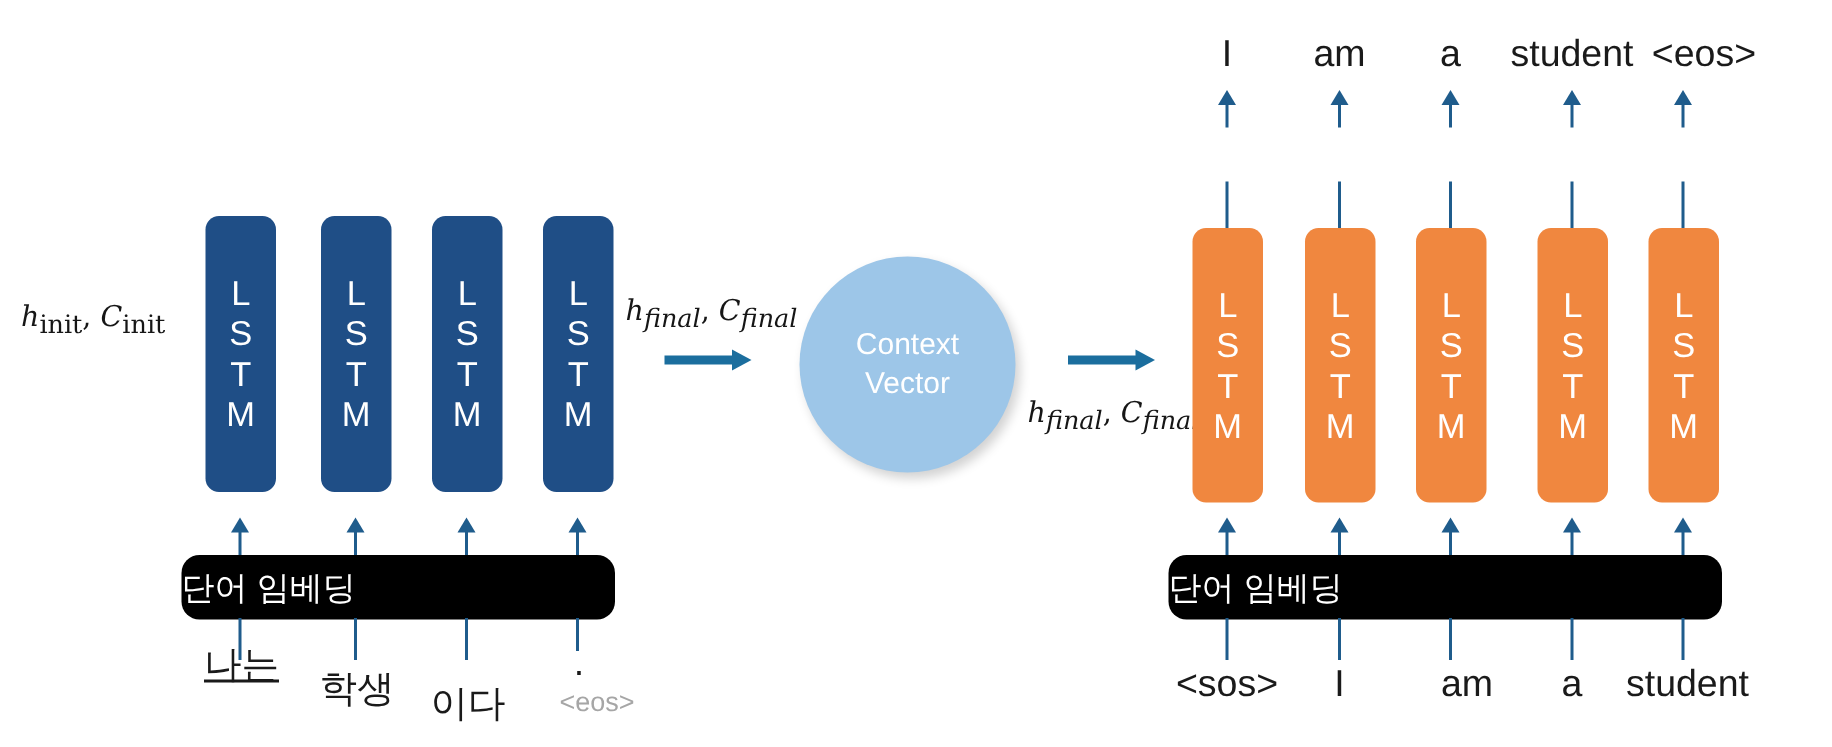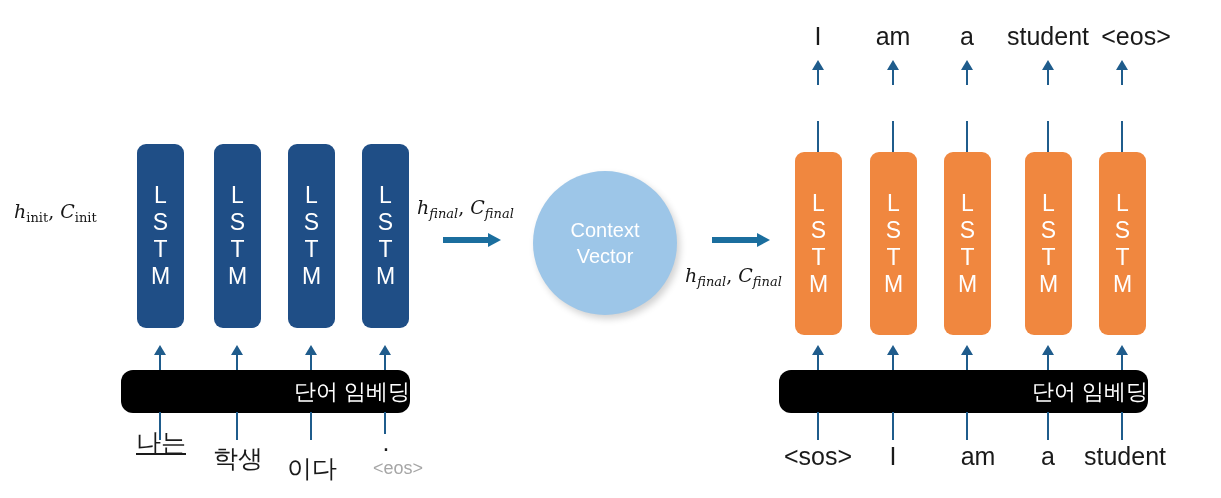--- a/index.html
+++ b/index.html
@@ -40,21 +40,21 @@
   }
 
   
   .embed-bar{
     position:absolute;
     background:#000000;
     border-radius:12px;
     color:#ffffff;
     display:flex;
     align-items:center;
-    justify-content:flex-end;
+    justify-content:flex-start;
     font-size:22px;
     height:43px;
     box-sizing:border-box;
   }
 
   
   .softmax-bar{
     position:absolute;
     left:785px;top:85px;width:363px;height:36px;
     background:linear-gradient(180deg,#FCC948 0%,#F5B81F 100%);
@@ -139,21 +139,21 @@
   
   .mathlabel{
     position:absolute;
     font-family:"DejaVu Serif",serif;
     font-style:italic;
     font-size:19px;
     color:#161616;
     white-space:nowrap;
   }
   .mathlabel .sub{
-    font-size:13px;
+    font-size:17px;
     vertical-align:-0.28em;
     font-style:italic;
   }
   .mathlabel .sub.upright{font-style:normal;}
   .mathlabel .sep{font-style:normal;}
 </style>
 </head>
 <body>
 
 <div id="stage">

